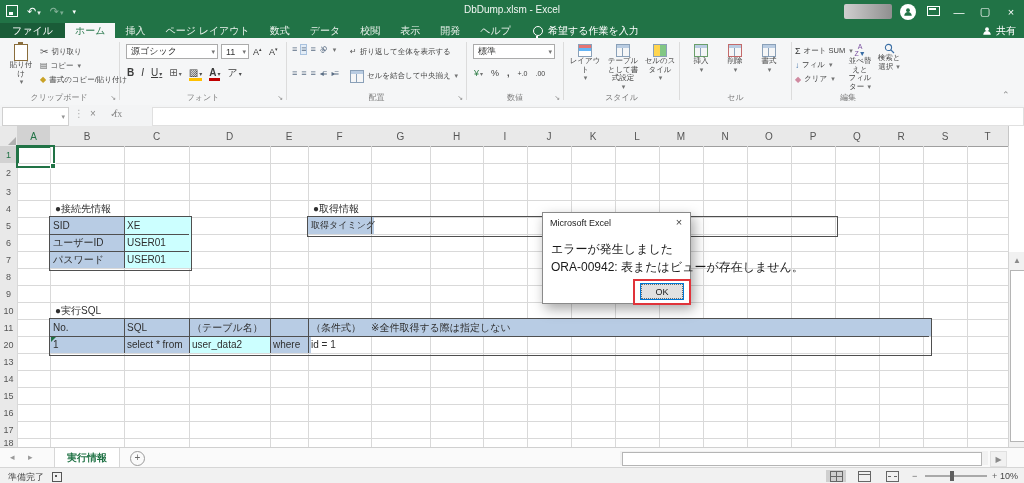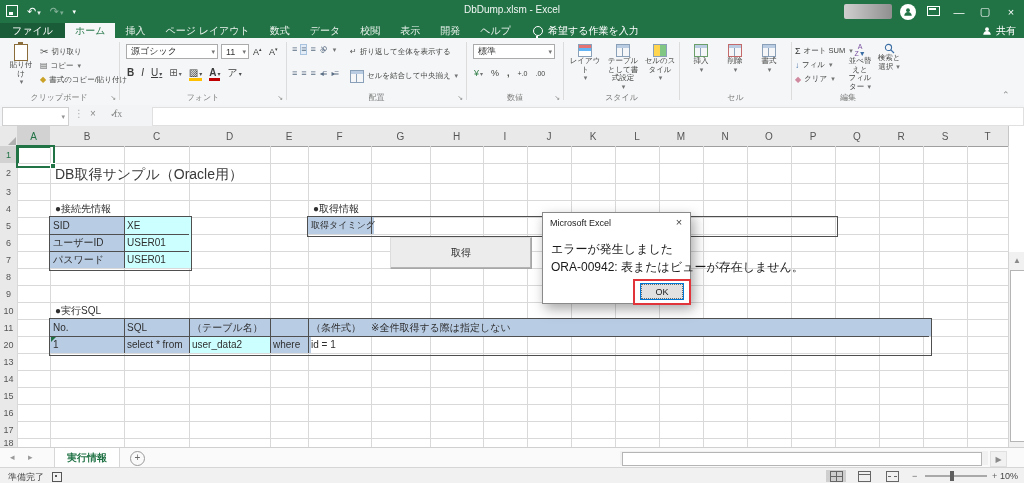--- a/index.html
+++ b/index.html
@@ -433,40 +433,38 @@
         <div class="hline" style="top: 193px; width: 991px;"></div>
         <div class="hline" style="top: 210px; width: 991px;"></div>
         <div class="hline" style="top: 227px; width: 991px;"></div>
         <div class="hline" style="top: 244px; width: 991px;"></div>
         <div class="hline" style="top: 261px; width: 991px;"></div>
         <div class="hline" style="top: 278px; width: 991px;"></div>
         <div class="hline" style="top: 295px; width: 991px;"></div>
         <div class="hline" style="top: 312px; width: 991px;"></div>
       </div>
 
-    <div class="cell" style="left:52px;top:37px;height:21px;font-size:14px;color:#3a3a3a">DB取得サンプル（Oracle用）</div>
     <div class="cell" style="left:52px;top:74px;height:17px">●接続先情報</div>
 
     <div class="cell hdrblue" style="left:50px;top:91px;width:74px;height:17px">SID</div>
     <div class="cell cyan" style="left:124px;top:91px;width:65px;height:17px">XE</div>
     <div class="cell hdrblue" style="left:50px;top:108px;width:74px;height:17px">ユーザーID</div>
     <div class="cell cyan" style="left:124px;top:108px;width:65px;height:17px">USER01</div>
     <div class="cell hdrblue" style="left:50px;top:125px;width:74px;height:17px">パスワード</div>
     <div class="cell cyan" style="left:124px;top:125px;width:65px;height:17px">USER01</div>
     <div class="tborder" style="left:49px;top:90px;width:141px;height:53px"></div>
     <div class="tsepv" style="left:124px;top:91px;height:51px"></div>
     <div class="tseph" style="left:50px;top:108px;width:139px"></div>
     <div class="tseph" style="left:50px;top:125px;width:139px"></div>
 
     <div class="cell" style="left:310px;top:74px;height:17px">●取得情報</div>
     <div class="cell hdrblue" style="left:308px;top:91px;width:63px;height:17px;font-size:9px">取得タイミング</div>
     <div class="tborder" style="left:307px;top:90px;width:529px;height:19px"></div>
     <div class="tsepv" style="left:371px;top:91px;height:17px"></div>
 
-    <div class="formbtn" style="left:390px;top:111px;width:140px;height:30px">取得</div>
 
     <div class="cell" style="left:52px;top:176px;height:17px">●実行SQL</div>
 
     <div class="cell hdrblue" style="left:50px;top:193px;width:74px;height:17px">No.</div>
     <div class="cell hdrblue" style="left:124px;top:193px;width:65px;height:17px">SQL</div>
     <div class="cell hdrblue" style="left:189px;top:193px;width:81px;height:17px">（テーブル名）</div>
     <div class="cell hdrblue" style="left:270px;top:193px;width:38px;height:17px"></div>
     <div class="cell hdrblue" style="left:308px;top:193px;width:621px;height:17px">（条件式）　※全件取得する際は指定しない</div>
 
     <div class="cell hdrblue" style="left:50px;top:210px;width:74px;height:17px">1</div>

